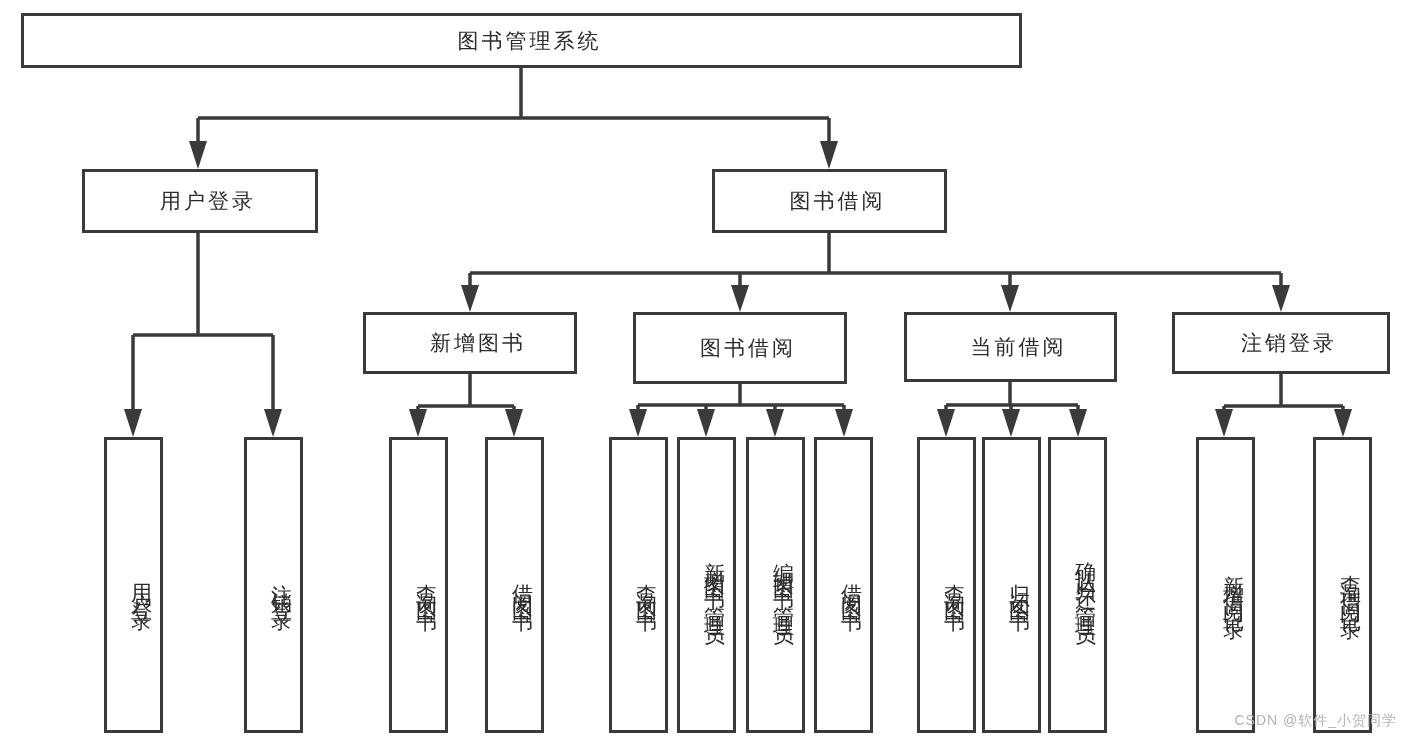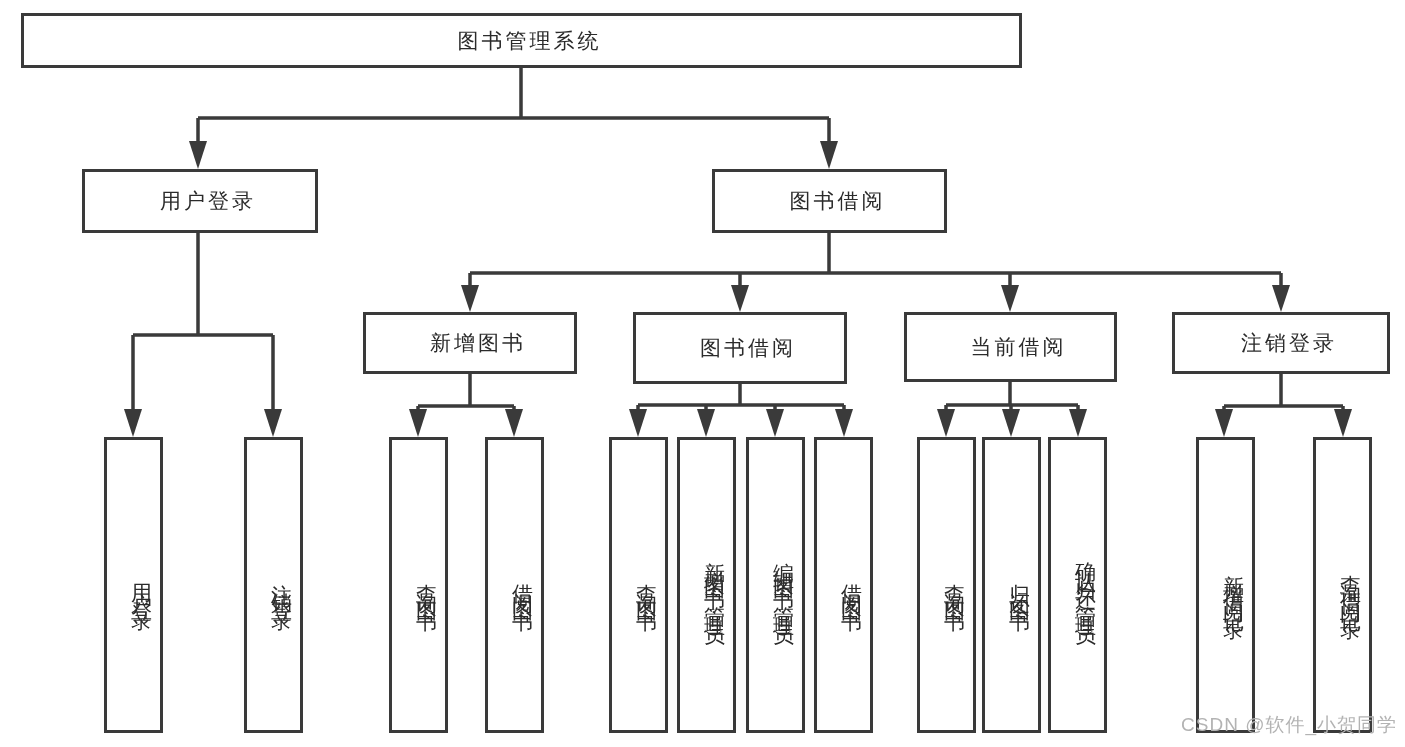--- a/index.html
+++ b/index.html
@@ -22,21 +22,21 @@
     color:var(--text,#2b2b2b);
     z-index:2;white-space:nowrap;padding-left:16px;
   }
   .leaf{
     top:437px;width:59px;height:296px;
     writing-mode:vertical-rl;text-orientation:mixed;
     letter-spacing:9px;font-size:21px;
   }
   .watermark{
     position:absolute;top:712px;right:8px;
-    font-size:19px;letter-spacing:1px;
+    font-size:14px;letter-spacing:1px;
     color:var(--watermark,#b3b3b3);
     z-index:3;white-space:nowrap;
   }
 </style>
 </head>
 <body>
 
 <div class="canvas">
 
   <svg class="connectors" width="1405" height="747" viewBox="0 0 1405 747" aria-hidden="true">

